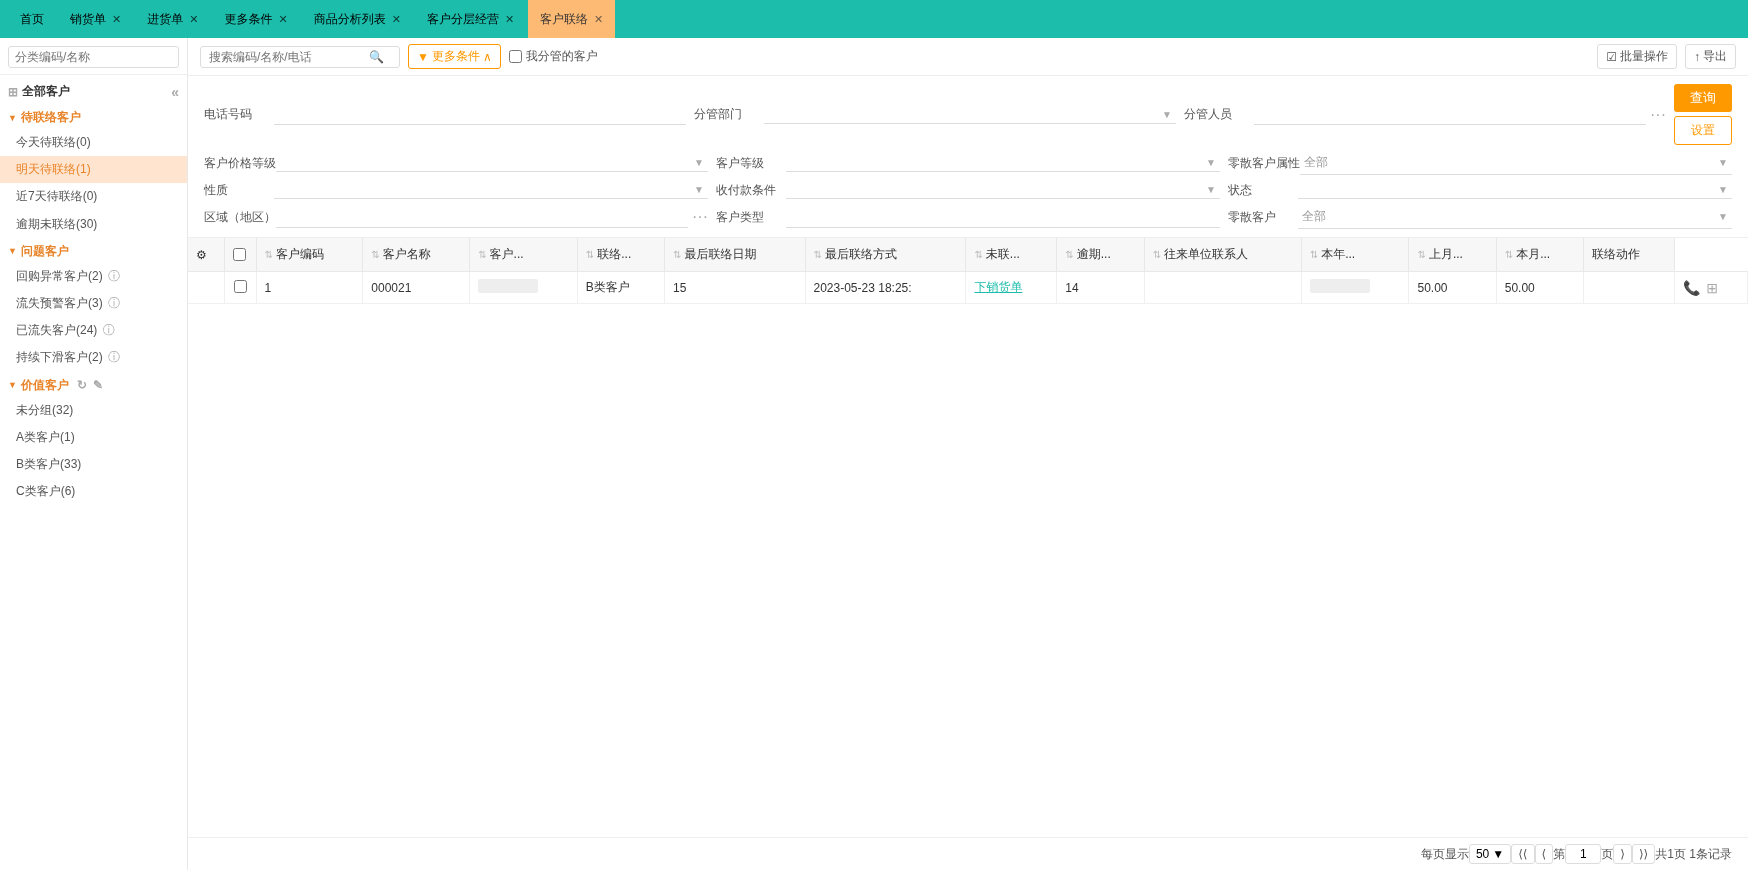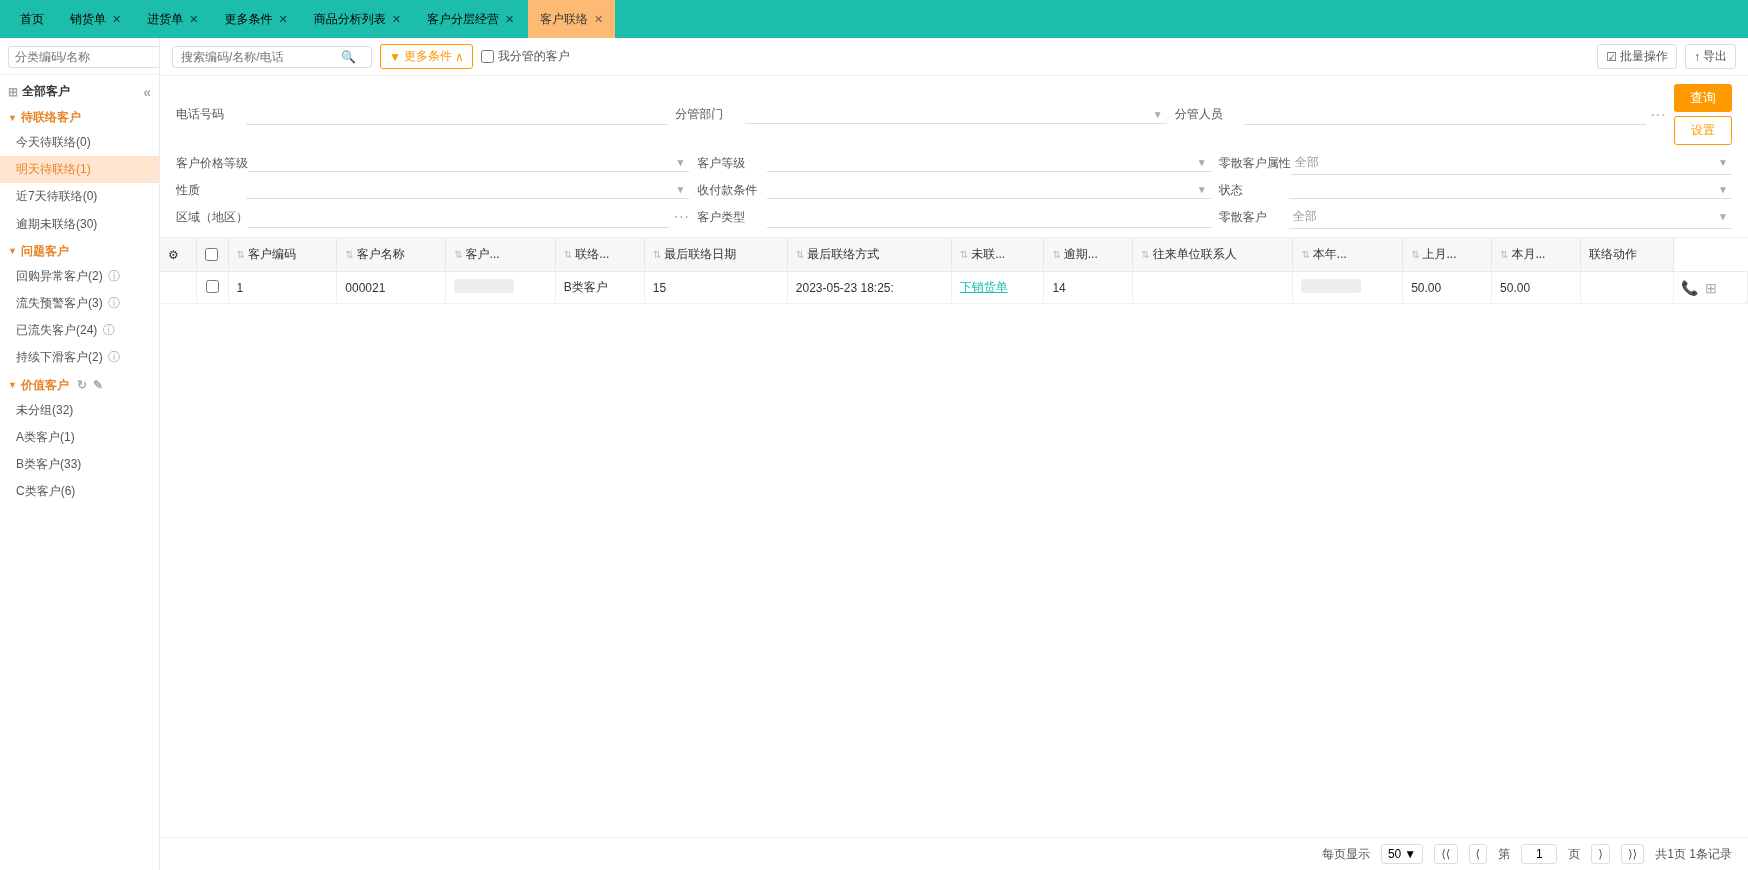--- a/index.html
+++ b/index.html
@@ -29,21 +29,21 @@
     .nav-home { font-size: 13px; }
 
     
     .main-layout {
       display: flex;
       height: calc(100vh - 38px);
     }
 
     
     .sidebar {
-      width: 160px;
+      width: 188px;
       background: #fff;
       border-right: 1px solid #e8e8e8;
       overflow-y: auto;
       flex-shrink: 0;
     }
     .sidebar-search {
       padding: 8px 8px 6px 8px;
       display: flex;
       align-items: center;
       border-bottom: 1px solid #eee;
@@ -259,21 +259,21 @@
     .col-gear { width: 36px; text-align: center; }
 
     
     .footer-bar {
       background: #fff;
       border-top: 1px solid #eee;
       padding: 6px 16px;
       display: flex;
       align-items: center;
       justify-content: flex-end;
-      gap: 11px;
+      gap: 0;
       flex-shrink: 0;
     }
     .footer-label { color: #555; }
     .footer-page-size {
       display: flex; align-items: center; border: 1px solid #ddd; border-radius: 3px; padding: 2px 6px; gap: 3px; cursor: pointer;
     }
     .footer-nav-btn {
       border: 1px solid #ddd; border-radius: 3px; padding: 2px 6px; cursor: pointer; color: #555; background: #fff;
     }
     .footer-page-input {

